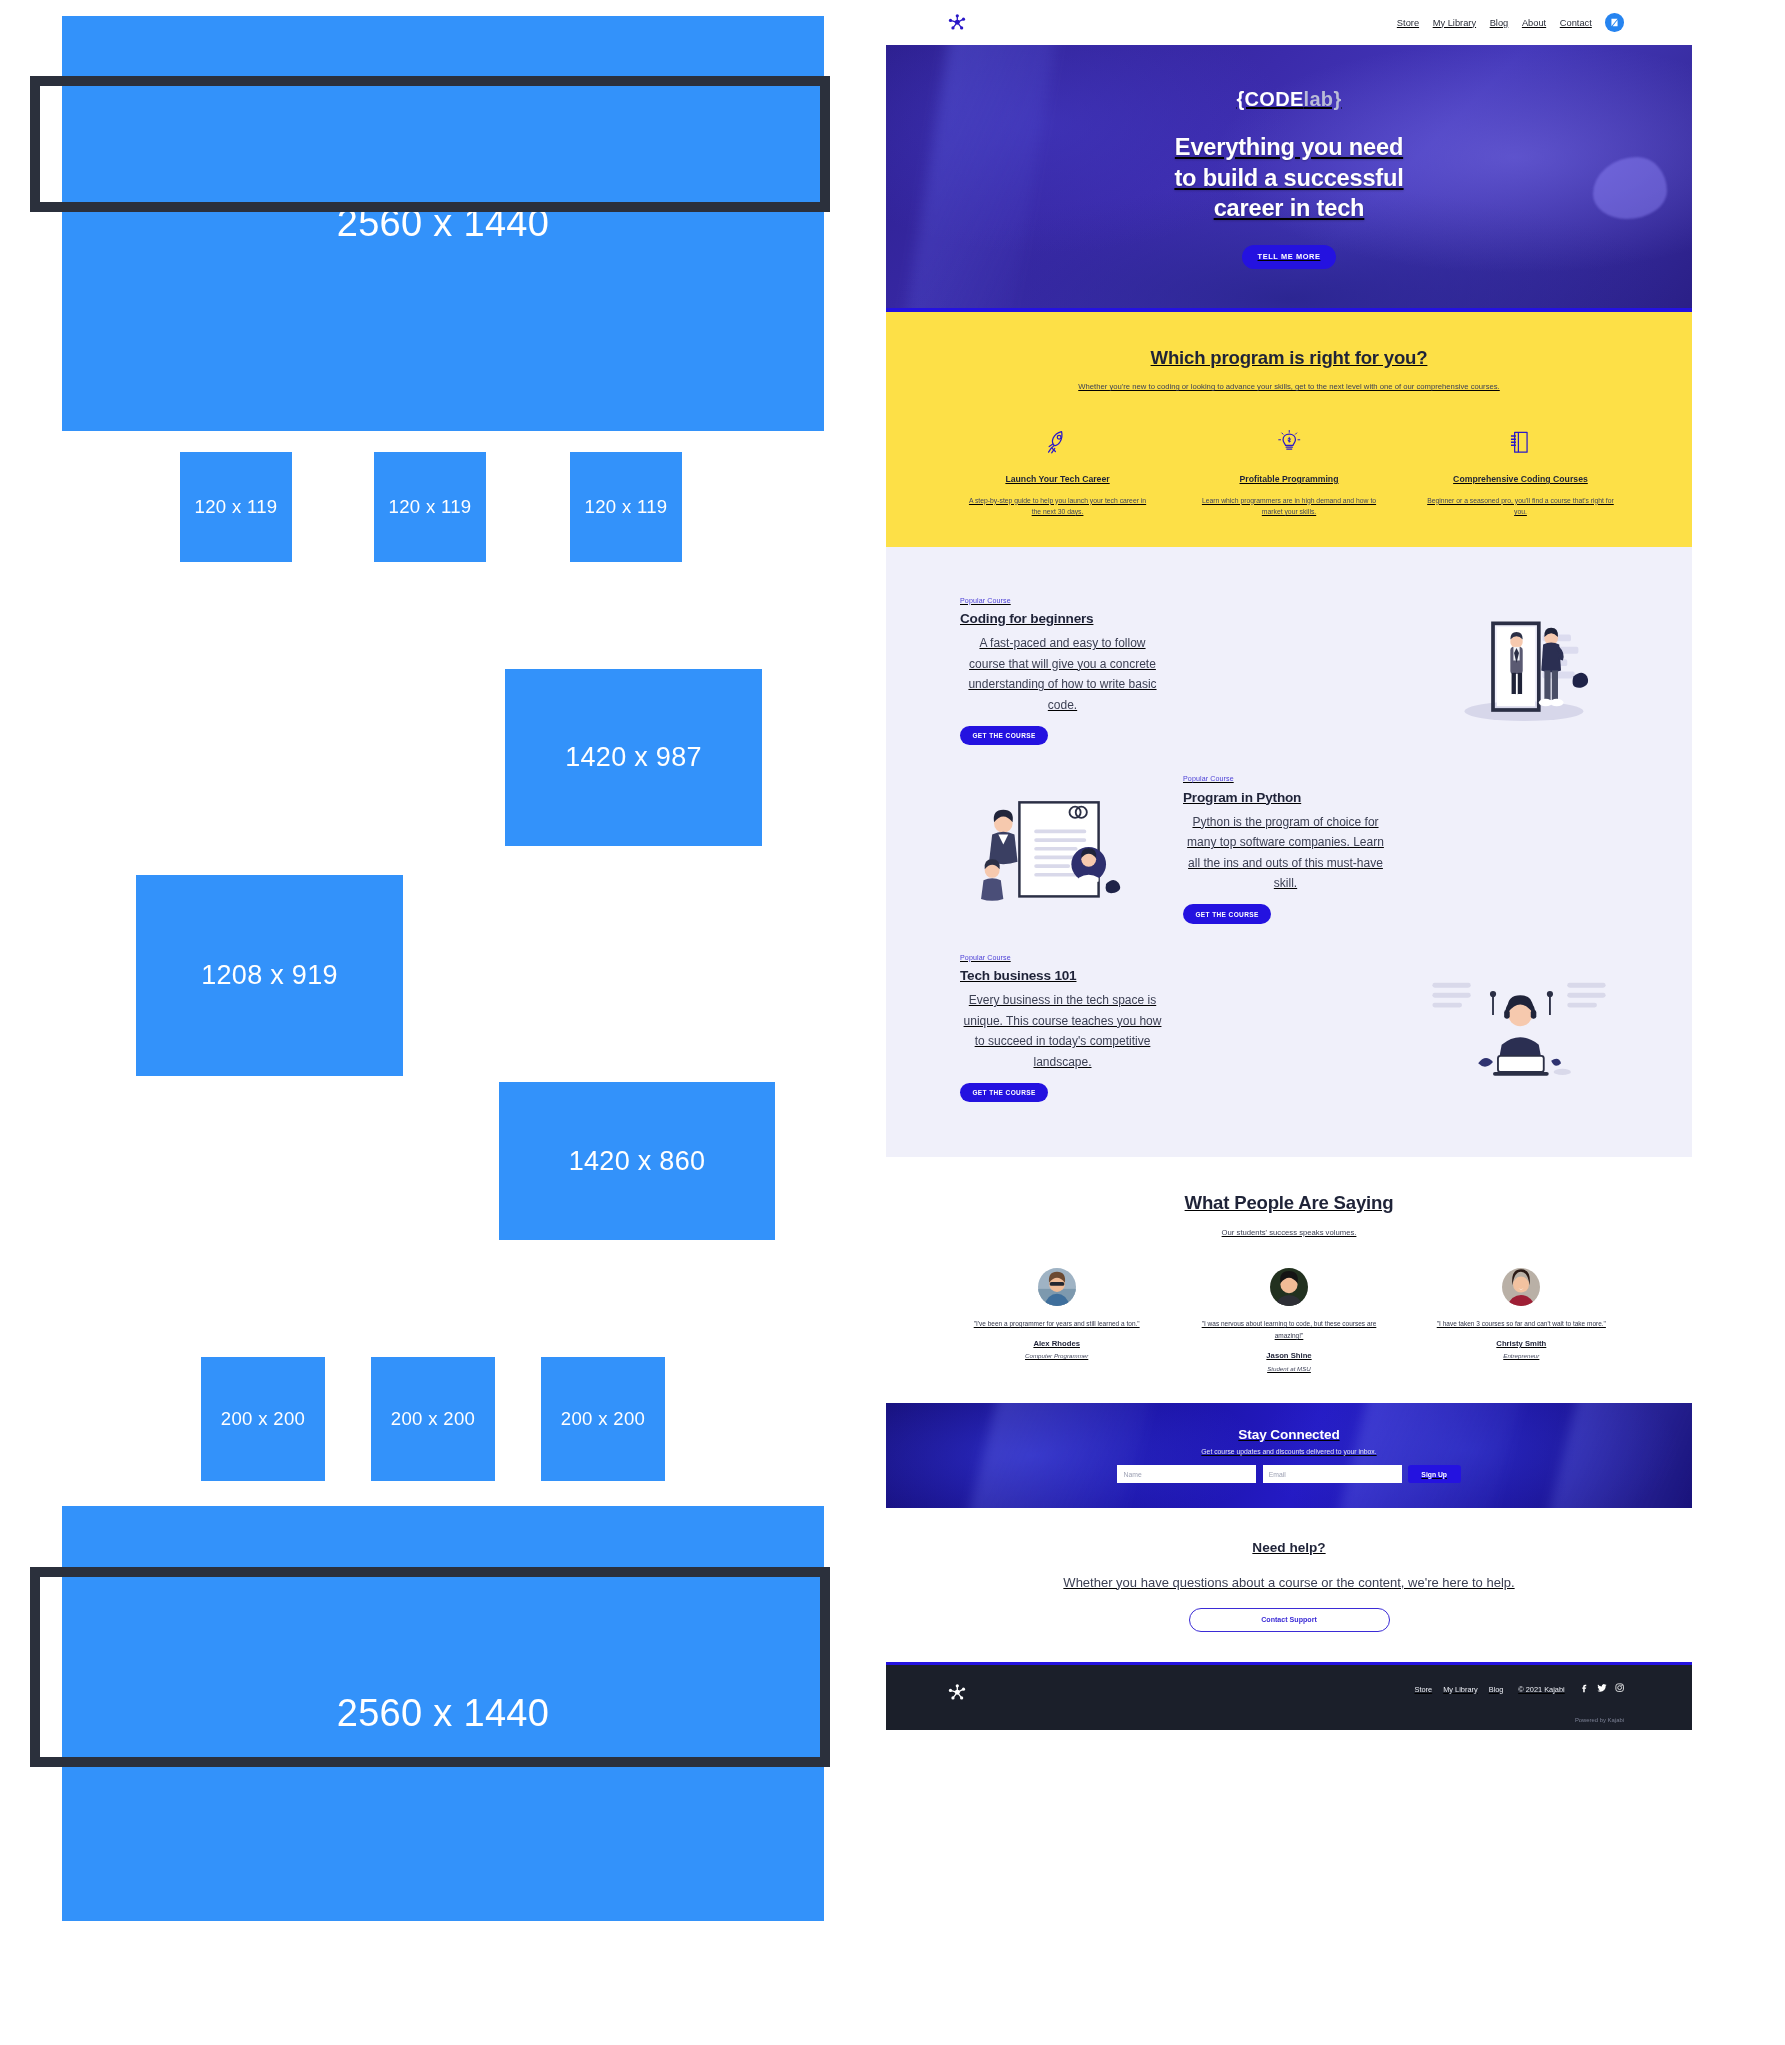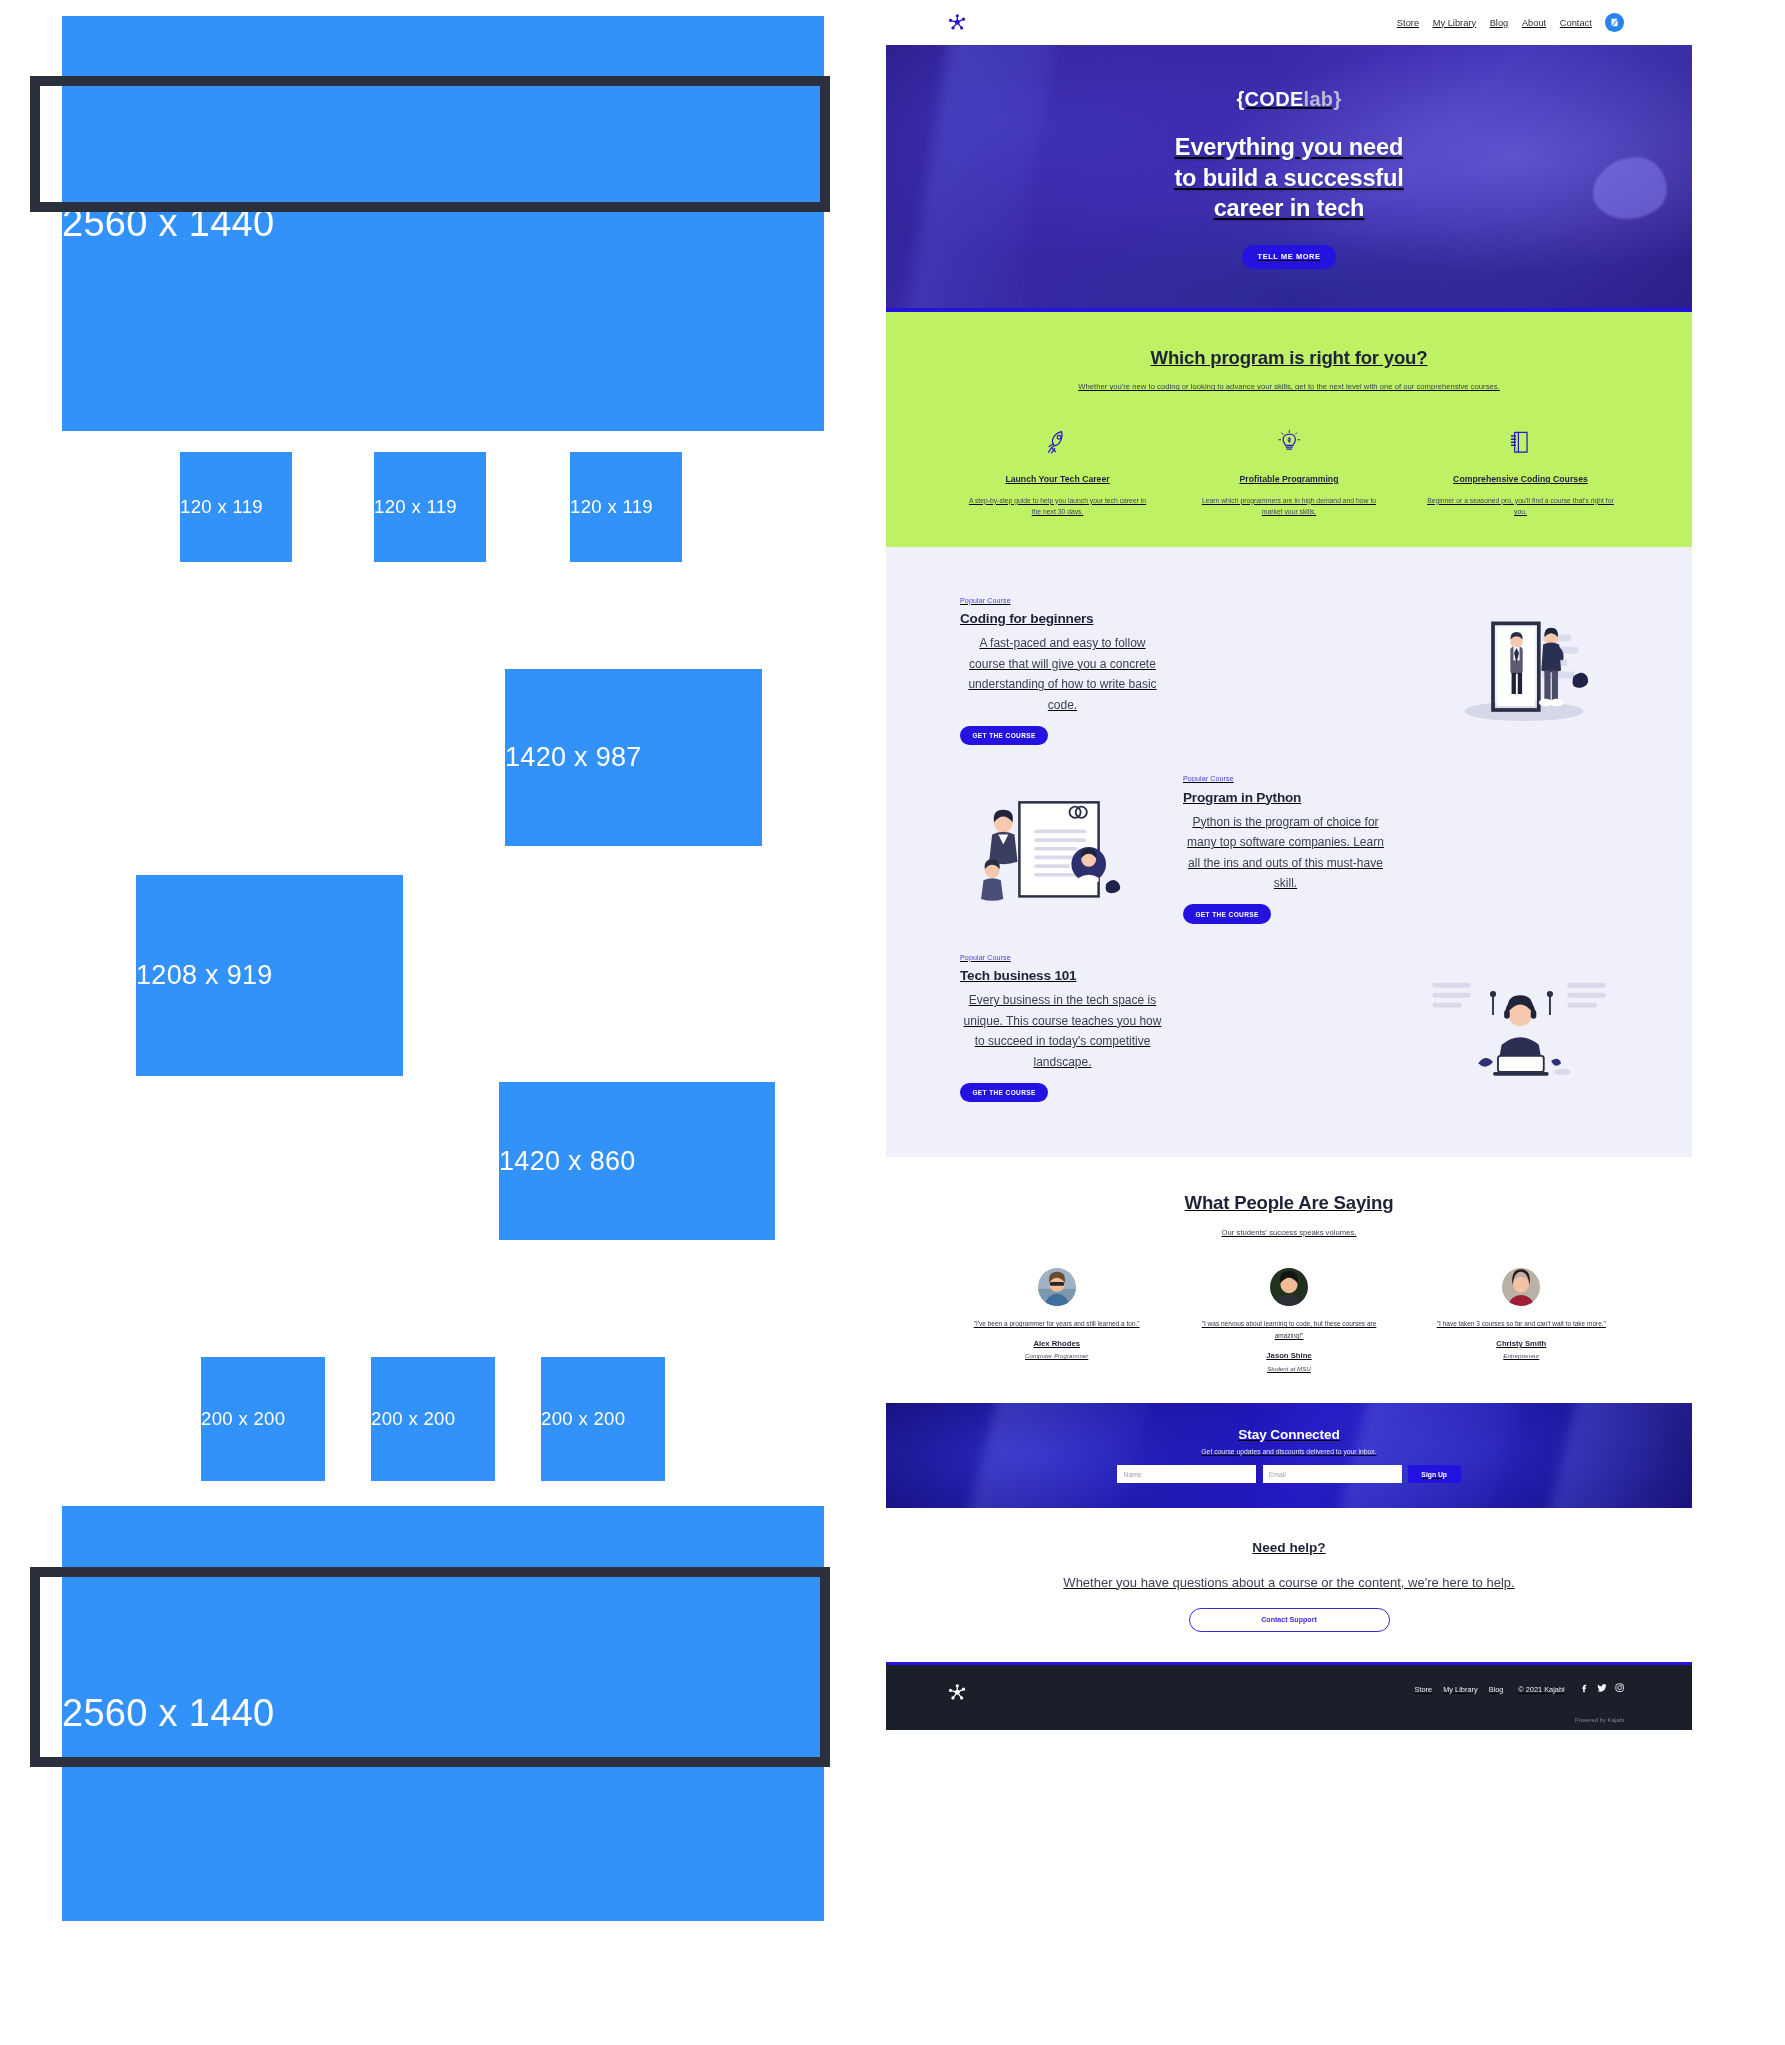--- a/index.html
+++ b/index.html
@@ -13,21 +13,21 @@
 
   
   #left-panel { position: absolute; left: 0; top: 0; width: 893px; height: 2046px; background: #fff; }
 
   .ph {
     position: absolute;
     background: #3392fa;
     color: #ffffff;
     display: flex;
     align-items: center;
-    justify-content: flex-start;
+    justify-content: center;
     font-family: "Liberation Sans", sans-serif;
     font-weight: 400;
     letter-spacing: 0.3px;
     white-space: nowrap;
   }
   .ph.big  { font-size: 38px; }
   .ph.mid  { font-size: 27px; }
   .ph.sm   { font-size: 18.6px; }
 
   .frame {
@@ -98,21 +98,21 @@
   }
   .hero-btn {
     position: relative; z-index:2; margin-top: 22px;
     background:#2412e0; color:#fff; border:none; cursor:pointer;
     padding: 7.4px 16px; border-radius: 13.6px;
     font-size: 7.4px; font-weight: 700; letter-spacing: 0.6px;
     font-family: "Liberation Sans", sans-serif;
   }
 
   
-  .programs { padding: 35px 62px 28.5px; text-align: center; background:#bef264; }
+  .programs { padding: 35px 62px 28.5px; text-align: center; background:#fde047; }
   .sec-title {
     font-size: 18.6px; font-weight: 700; color: #1f2338; letter-spacing: -0.2px;
   }
   .sec-sub {
     margin-top: 12.4px; font-size: 7.7px; color: #3d4154; line-height: 1.6;
   }
   .prog-grid {
     margin-top: 30px; display: grid; grid-template-columns: repeat(3, 1fr); gap: 12.4px;
   }
   .prog-card { text-align: center; padding: 0 16px; }

